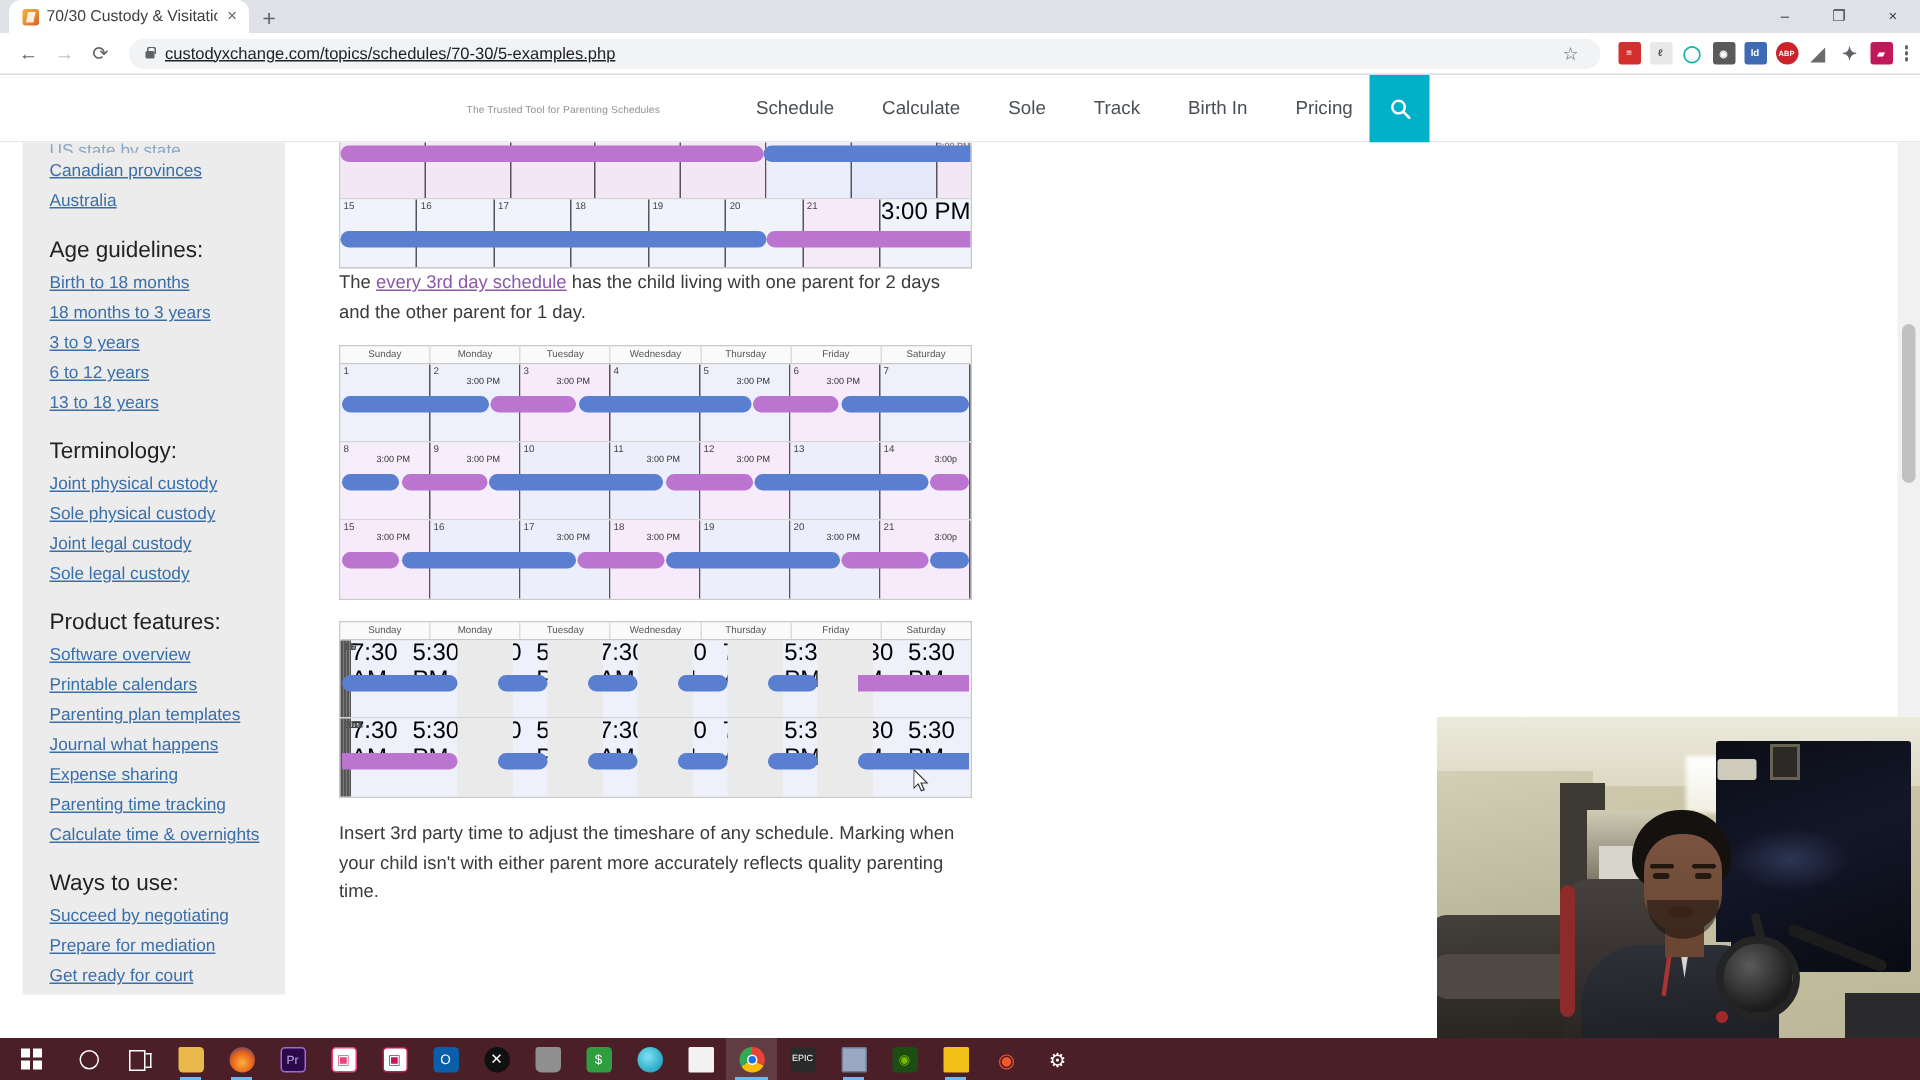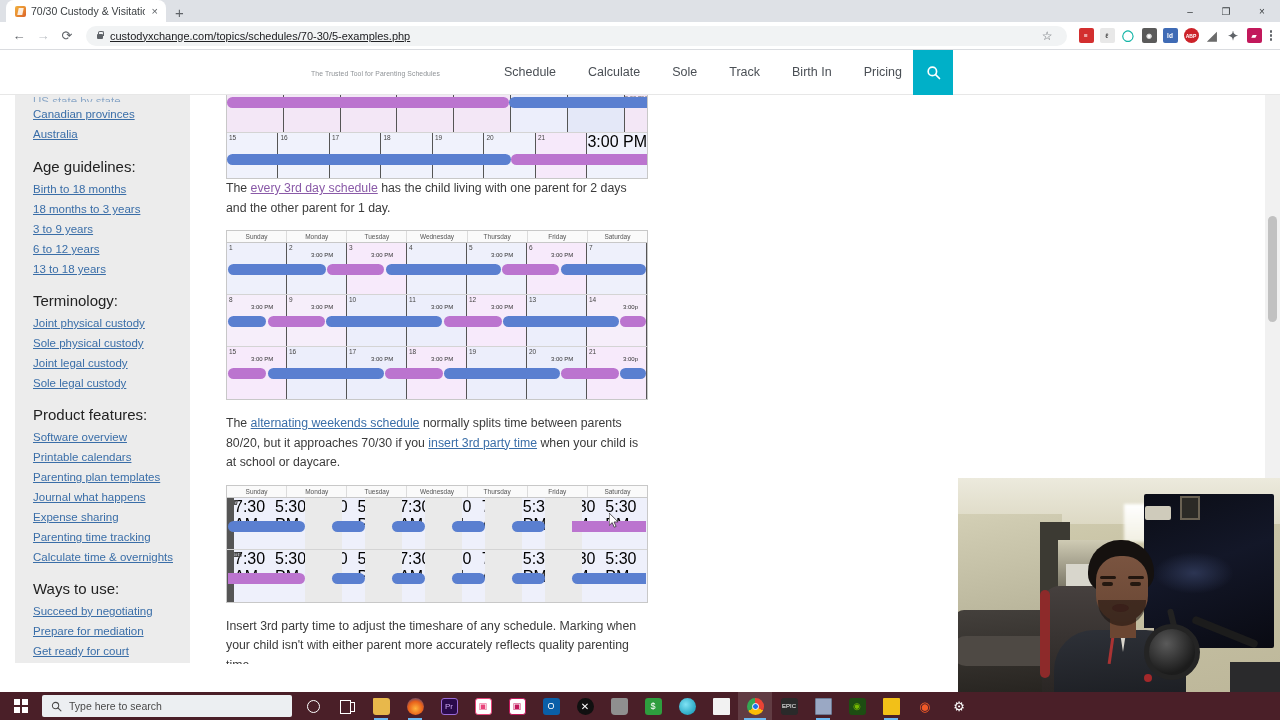--- a/index.html
+++ b/index.html
@@ -485,21 +485,20 @@
               </div>
             <div class="bar purple" style="left:1px;width:38px;top:21px"></div>
             <div class="bar blue" style="left:41px;width:116px;top:21px"></div>
             <div class="bar purple" style="left:158px;width:58px;top:21px"></div>
             <div class="bar blue" style="left:217px;width:116px;top:21px"></div>
             <div class="bar purple" style="left:334px;width:58px;top:21px"></div>
             <div class="bar blue" style="left:393px;right:1px;top:21px"></div>
           </div>
         </div>
 
-        <p class="tight"><span>The </span><a class="inl" href="#">alternating weekends schedule</a><span> normally splits time between parents 80/20, but it approaches 70/30 if you </span><a class="inl" href="#">insert 3rd party time</a><span> when your child is at school or daycare.</span></p>
 
         <div class="cal">
           <div class="cal-dow">
             <div>Sunday</div>
             <div>Monday</div>
             <div>Tuesday</div>
             <div>Wednesday</div>
             <div>Thursday</div>
             <div>Friday</div>
             <div>Saturday</div>
@@ -650,27 +649,20 @@
 
 <div class="taskbar">
   <div class="tb-start">
     <span class="grid">
         <i></i>
         <i></i>
         <i></i>
         <i></i>
       </span>
   </div>
-  <div class="tb-search">
-    <svg width="11" height="11" viewBox="0 0 16 16" fill="none" stroke="#4a4a4a" stroke-width="1.5">
-      <circle cx="6.6" cy="6.6" r="4.6"></circle>
-        <line x1="10" y1="10" x2="14.5" y2="14.5" stroke-linecap="round"></line>
-    </svg>
-    <span>Type here to search</span>
-  </div>
   <div class="tb-icons">
     <div class="tb-ic">
         <span class="ring"></span>
       </div>
     <div class="tb-ic">
         <span class="taskview"></span>
       </div>
     <div class="tb-ic open">
         <span class="gl" style="background:#e8b84b;border-radius:1px 3px 3px 3px"></span>
       </div>

